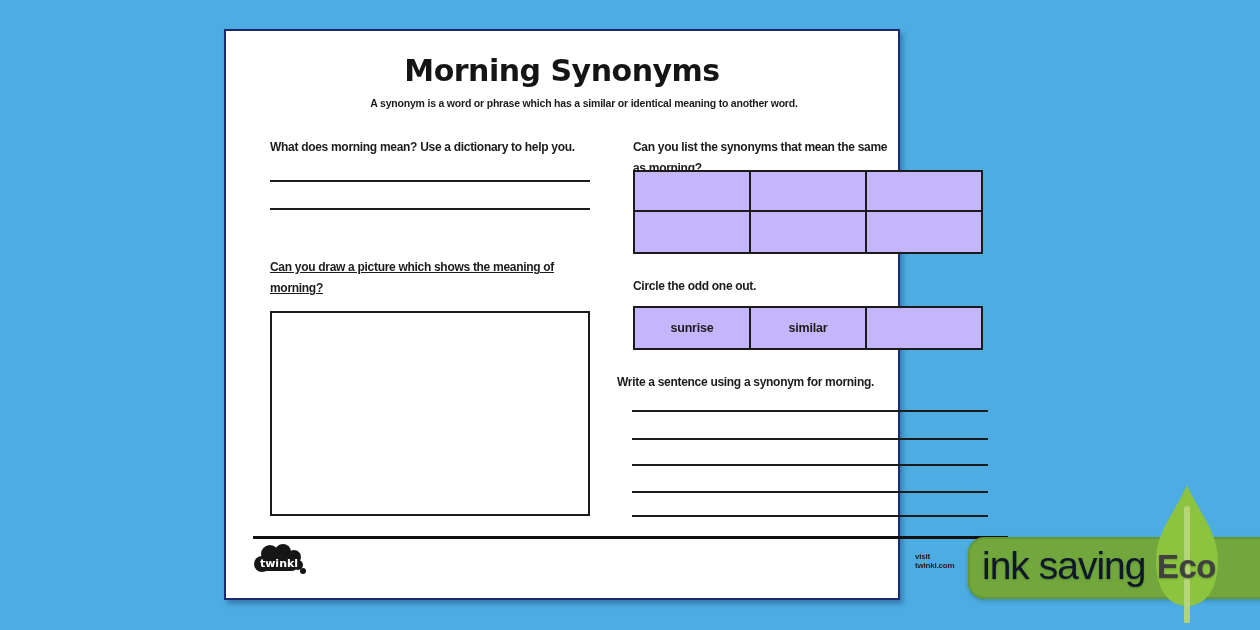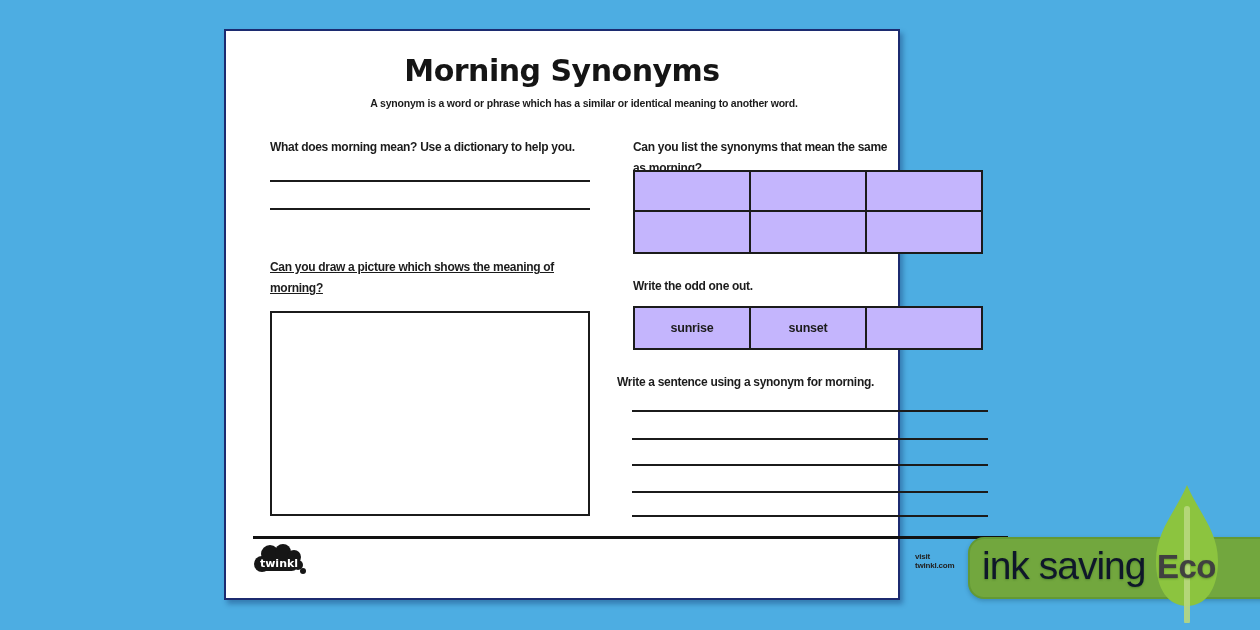--- a/index.html
+++ b/index.html
@@ -110,24 +110,24 @@
     <div class="prompt q-list">Can you list the synonyms that mean the same as morning?</div>
     <div class="grid-table syn-table">
       <div class="cell row1"></div>
       <div class="cell row1"></div>
       <div class="cell row1 col3"></div>
       <div class="cell"></div>
       <div class="cell"></div>
       <div class="cell col3"></div>
     </div>
 
-    <div class="prompt q-odd">Write the odd one out.</div>
+    <div class="prompt q-odd">Circle the odd one out.</div>
     <div class="grid-table odd-table">
       <div class="cell odd-cell">sunrise</div>
-      <div class="cell odd-cell">sunset</div>
+      <div class="cell odd-cell">similar</div>
     </div>
 
     <div class="prompt q-sentence">Write a sentence using a synonym for morning.</div>
     <div class="wline ln-s1"></div>
     <div class="wline ln-s2"></div>
     <div class="wline ln-s3"></div>
     <div class="wline ln-s4"></div>
     <div class="wline ln-s5"></div>
 
     <div class="footer-divider"></div>

